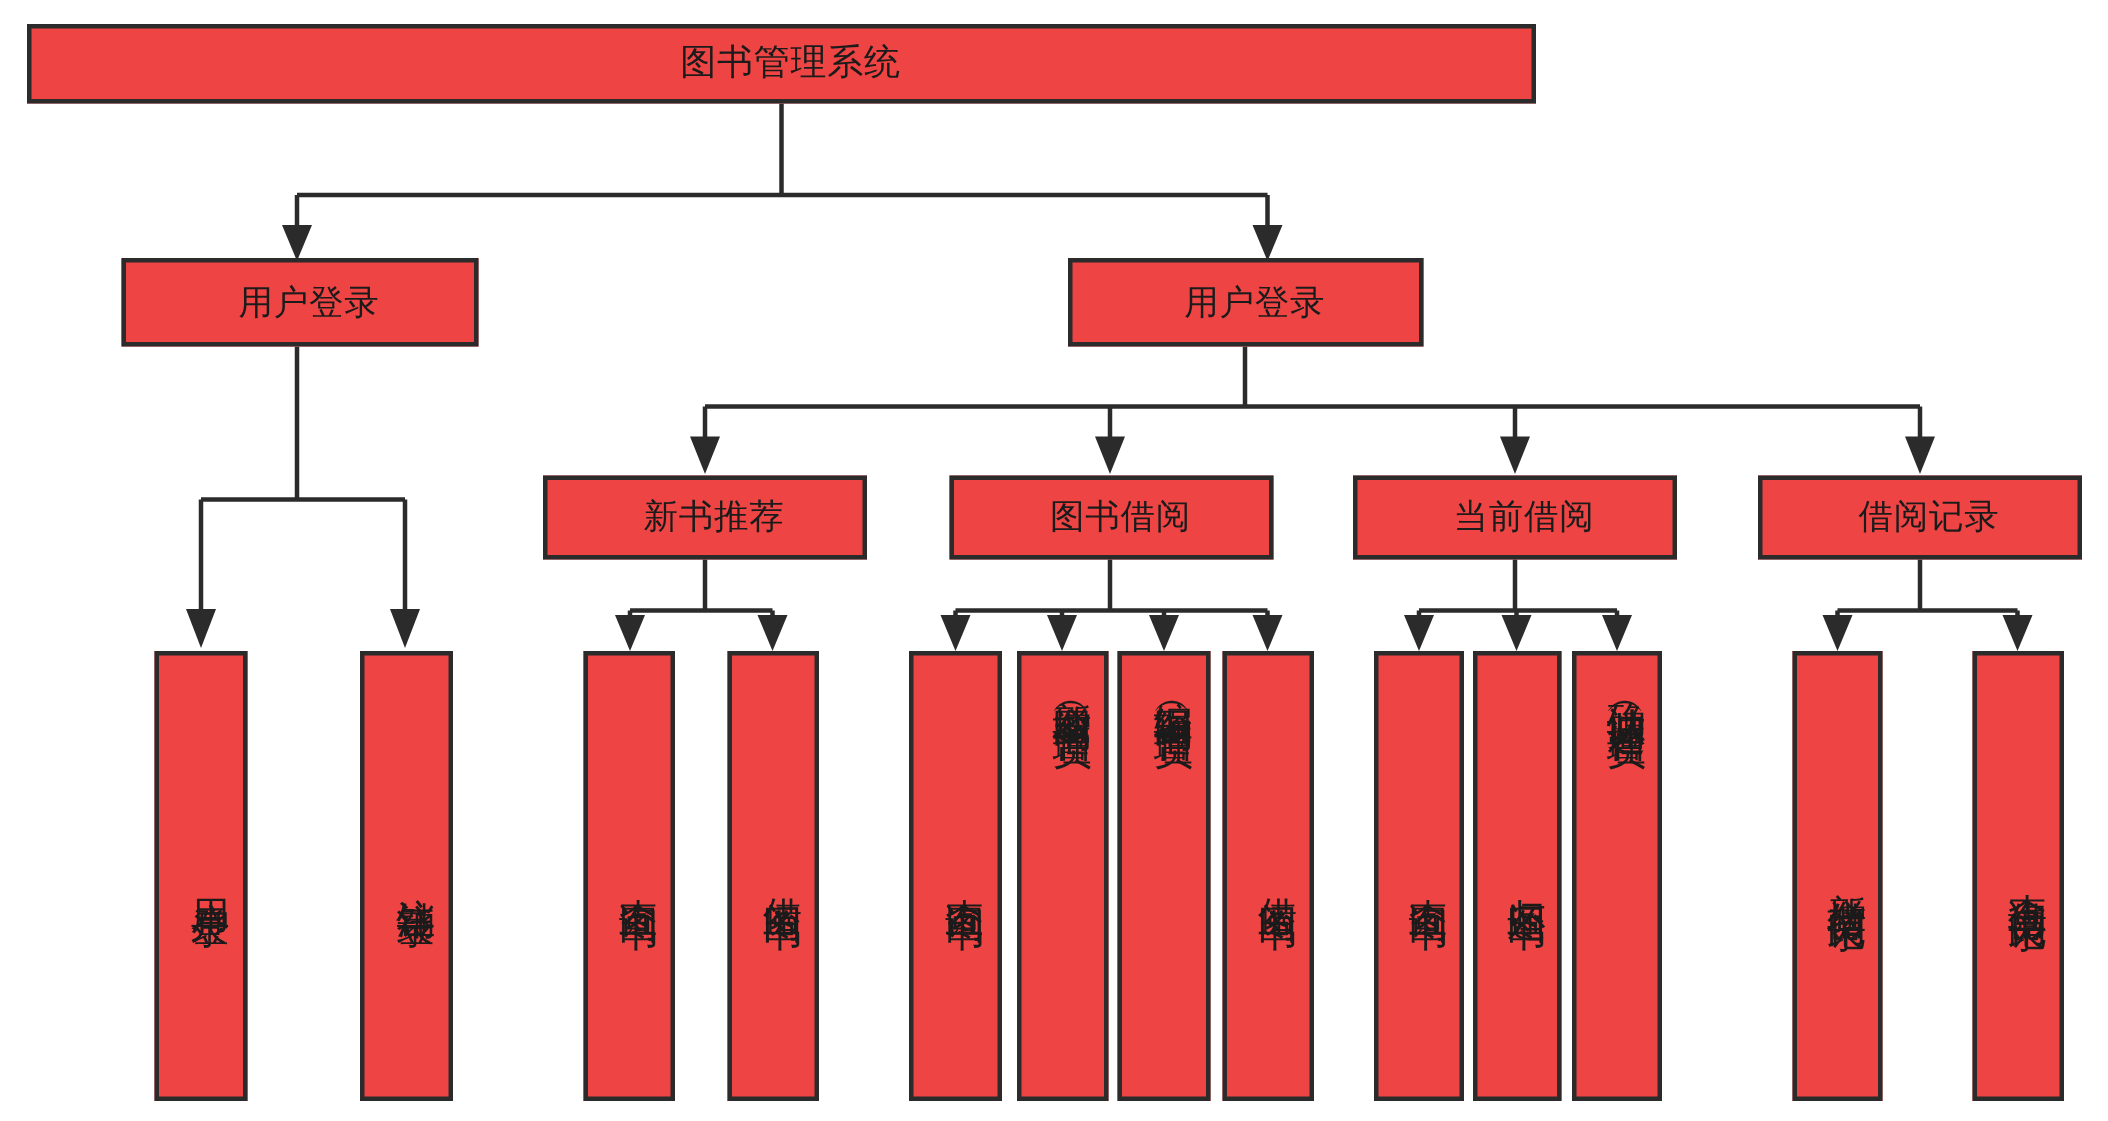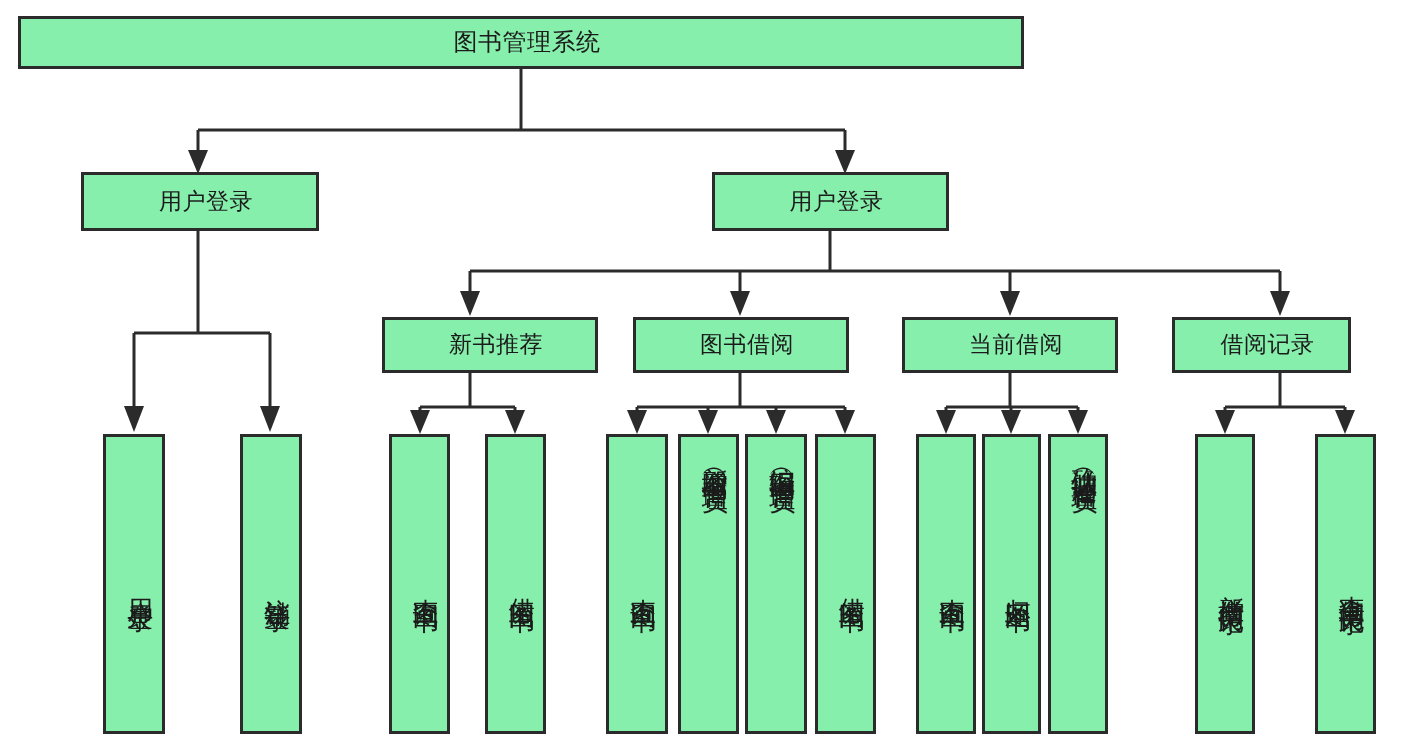--- a/index.html
+++ b/index.html
@@ -17,21 +17,21 @@
   }
   svg#connectors line, svg#connectors path{
     stroke:#2b2b2b;stroke-width:3;fill:none;
   }
   svg#connectors polygon{fill:#2b2b2b;}
 
   .node{
     position:absolute;
     box-sizing:border-box;
     border:3px solid #2b2b2b;
-    background:#86efac;
+    background:#ef4444;
     display:flex;
     align-items:center;
     justify-content:center;
     color:#1b1b1b;
     padding-left:12px;
   }
   .node .lbl{
     display:block;
     line-height:1.18;
     letter-spacing:0.5px;
@@ -140,30 +140,30 @@
     <span class="lbl">图书管理系统</span>
   </div>
 
   <div class="node h" style="left:81px;top:172px;width:238px;height:59px;">
     <span class="lbl">用户登录</span>
   </div>
   <div class="node h" style="left:712px;top:172px;width:237px;height:59px;">
     <span class="lbl">用户登录</span>
   </div>
 
-  <div class="node h" style="left:382px;top:317px;width:216px;height:56px;">
+  <div class="node h" style="left:362px;top:317px;width:216px;height:56px;">
     <span class="lbl">新书推荐</span>
   </div>
   <div class="node h" style="left:633px;top:317px;width:216px;height:56px;">
     <span class="lbl">图书借阅</span>
   </div>
   <div class="node h" style="left:902px;top:317px;width:216px;height:56px;">
     <span class="lbl">当前借阅</span>
   </div>
-  <div class="node h" style="left:1172px;top:317px;width:179px;height:56px;">
+  <div class="node h" style="left:1172px;top:317px;width:216px;height:56px;">
     <span class="lbl">借阅记录</span>
   </div>
 
   <div class="node v mid" style="left:103px;top:434px;width:62px;height:300px;">
     <span class="lbl">用户登录</span>
   </div>
   <div class="node v mid" style="left:240px;top:434px;width:62px;height:300px;">
     <span class="lbl">注销登录</span>
   </div>
 

